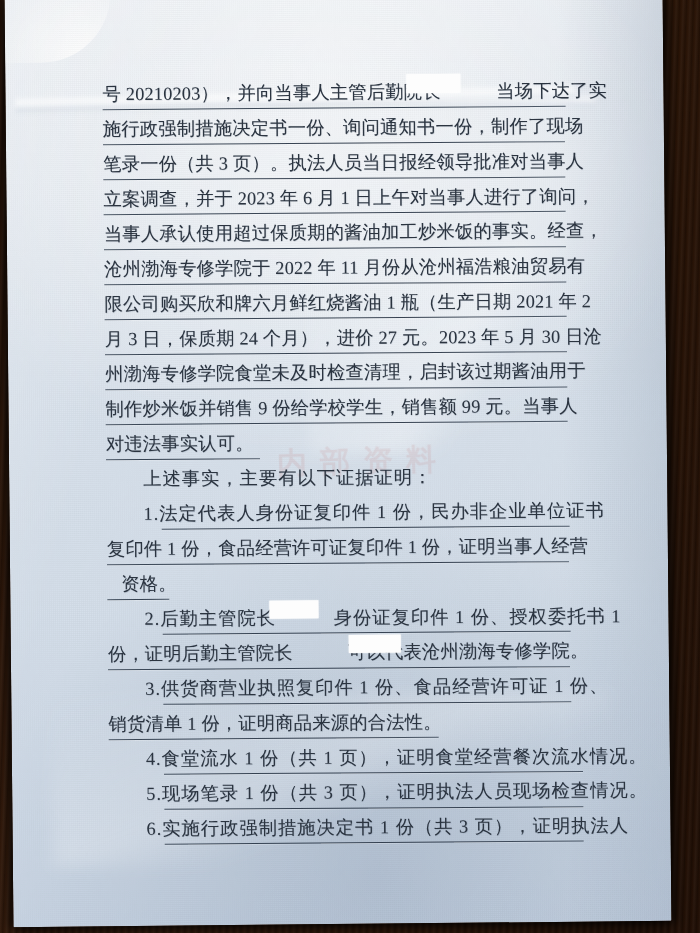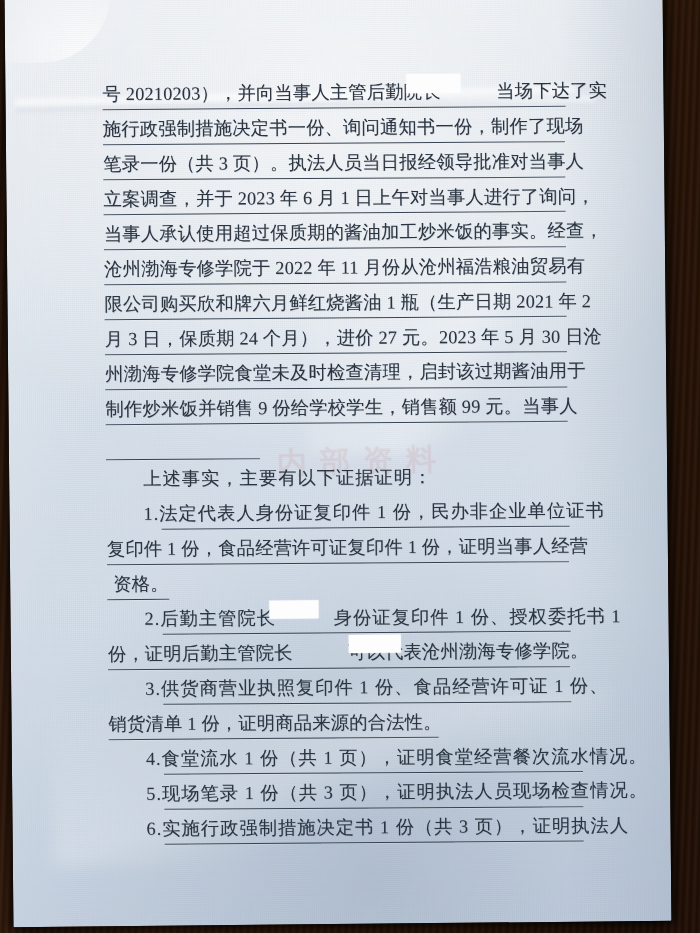--- a/index.html
+++ b/index.html
@@ -234,27 +234,28 @@
         <div class="doc-line" style="left: 97px; top: 263px; transform: rotate(0.14deg);">沧州渤海专修学院于 2022 年 11 月份从沧州福浩粮油贸易有</div>
         <div class="ul" style="left: 97px; top: 323px; width: 462px; transform: rotate(0.12deg);"></div>
         <div class="doc-line" style="left: 97px; top: 298px; transform: rotate(0.18deg);">限公司购买欣和牌六月鲜红烧酱油 1 瓶（生产日期 2021 年 2</div>
         <div class="ul" style="left: 97px; top: 358px; width: 462px; transform: rotate(0.17deg);"></div>
         <div class="doc-line" style="left: 97px; top: 333px; transform: rotate(0.22deg);">月 3 日，保质期 24 个月），进价 27 元。2023 年 5 月 30 日沧</div>
         <div class="ul" style="left: 97px; top: 393px; width: 462px; transform: rotate(0.22deg);"></div>
         <div class="doc-line" style="left: 97px; top: 368px; transform: rotate(0.1deg);">州渤海专修学院食堂未及时检查清理，启封该过期酱油用于</div>
         <div class="ul" style="left: 97px; top: 428px; width: 462px; transform: rotate(0.12deg);"></div>
         <div class="doc-line" style="left: 97px; top: 403px; transform: rotate(0.14deg);">制作炒米饭并销售 9 份给学校学生，销售额 99 元。当事人</div>
         <div class="ul" style="left: 97px; top: 463px; width: 154px; transform: rotate(0.17deg);"></div>
+        <div class="doc-line" style="left: 97px; top: 438px; transform: rotate(0.18deg);">对违法事实认可。</div>
         <div class="doc-line spaced" style="left: 134px; top: 473px; transform: rotate(0.22deg);">上述事实，主要有以下证据证明：</div>
         <div class="ul" style="left: 152px; top: 533px; width: 408px; transform: rotate(0.12deg);"></div>
         <div class="doc-line spaced" style="left: 134px; top: 508px; transform: rotate(0.1deg);">1.法定代表人身份证复印件 1 份，民办非企业单位证书</div>
         <div class="ul" style="left: 97px; top: 568px; width: 462px; transform: rotate(0.17deg);"></div>
         <div class="doc-line" style="left: 97px; top: 543px; transform: rotate(0.14deg);">复印件 1 份，食品经营许可证复印件 1 份，证明当事人经营</div>
         <div class="ul" style="left: 97px; top: 603px; width: 62px; transform: rotate(0.22deg);"></div>
-        <div class="doc-line" style="left: 103px; top: 578px; transform: rotate(0.18deg);">资格。</div>
+        <div class="doc-line" style="left: 111px; top: 578px; transform: rotate(0.18deg);">资格。</div>
         <div class="ul" style="left: 152px; top: 638px; width: 408px; transform: rotate(0.12deg);"></div>
         <div class="doc-line spaced" style="left: 134px; top: 613px; transform: rotate(0.22deg);">2.后勤主管院长　　　身份证复印件 1 份、授权委托书 1</div>
         <div class="ul" style="left: 97px; top: 673px; width: 462px; transform: rotate(0.17deg);"></div>
         <div class="doc-line" style="left: 97px; top: 648px; transform: rotate(0.1deg);">份，证明后勤主管院长　　　可以代表沧州渤海专修学院。</div>
         <div class="ul" style="left: 152px; top: 708px; width: 408px; transform: rotate(0.22deg);"></div>
         <div class="doc-line spaced" style="left: 134px; top: 683px; transform: rotate(0.14deg);">3.供货商营业执照复印件 1 份、食品经营许可证 1 份、</div>
         <div class="ul" style="left: 97px; top: 743px; width: 330px; transform: rotate(0.12deg);"></div>
         <div class="doc-line" style="left: 97px; top: 718px; transform: rotate(0.18deg);">销货清单 1 份，证明商品来源的合法性。</div>
         <div class="ul" style="left: 152px; top: 778px; width: 419px; transform: rotate(0.17deg);"></div>
         <div class="doc-line spaced" style="left: 134px; top: 753px; transform: rotate(0.22deg);">4.食堂流水 1 份（共 1 页），证明食堂经营餐次流水情况。</div>

